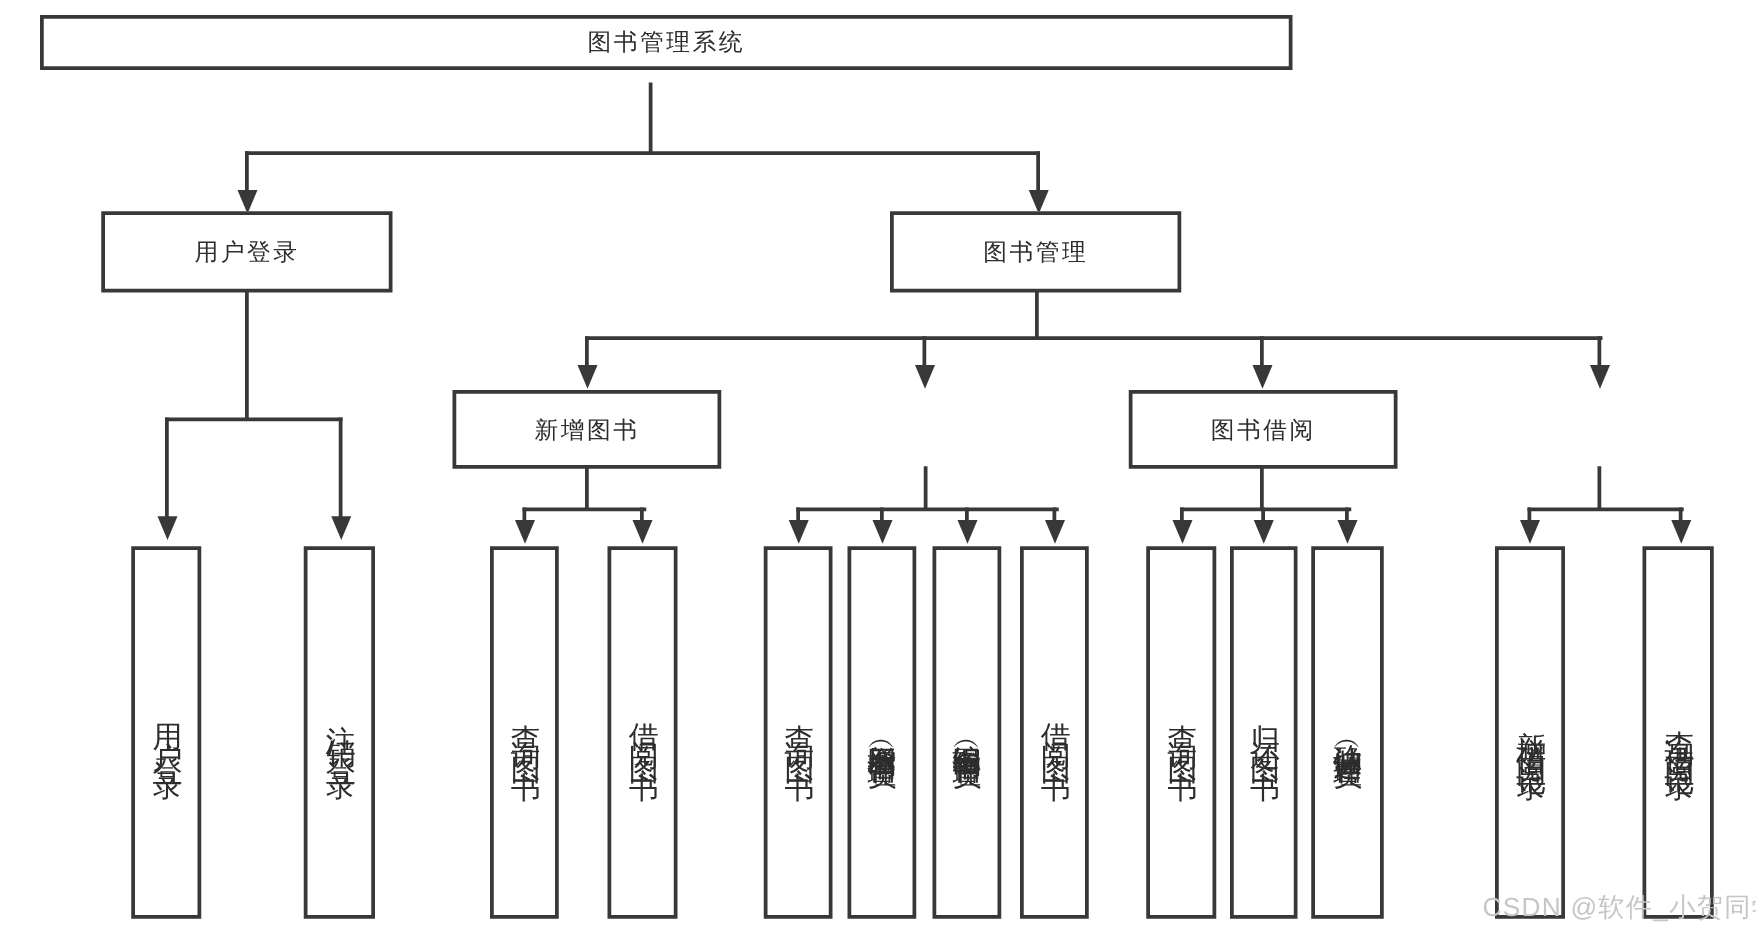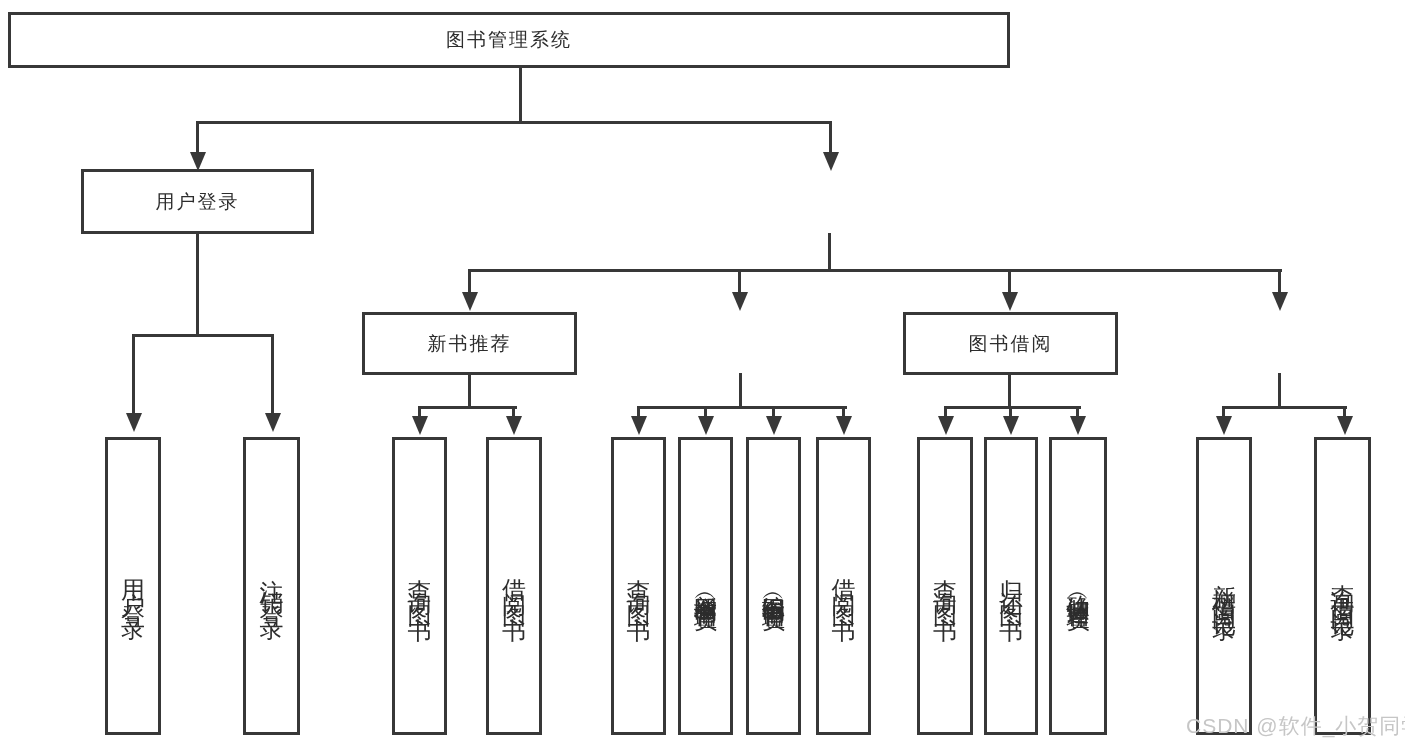--- a/index.html
+++ b/index.html
@@ -66,33 +66,36 @@
     color: #c6c6c6;
     letter-spacing: 1px;
     white-space: nowrap;
   }
 </style>
 </head>
 <body>
 
 <div id="stage">
 
-  <div class="node" style="left:8px; top:12px; width:1002px; height:56px;">
+  <div class="node" style="left:32px; top:12px; width:1002px; height:44px;">
     <span>图书管理系统</span>
   </div>
 
   <div class="vline" style="left:519px; top:66px;  height:57px;"></div>
   <div class="hline" style="left:196px; top:121px; width:636px;"></div>
   <div class="vline" style="left:196px; top:121px; height:34px;"></div>
   <div class="ahead" style="left:190px; top:152px;"></div>
   <div class="vline" style="left:829px; top:121px; height:34px;"></div>
   <div class="ahead" style="left:823px; top:152px;"></div>
 
   <div class="node" style="left:81px; top:169px; width:233px; height:65px;">
     <span>用户登录</span>
+  </div>
+  <div class="node" style="left:712px; top:169px; width:233px; height:65px;">
+    <span>图书管理</span>
   </div>
 
   <div class="vline" style="left:196px; top:233px; height:103px;"></div>
   <div class="hline" style="left:132px; top:334px; width:142px;"></div>
   <div class="vline" style="left:132px; top:334px; height:81px;"></div>
   <div class="ahead" style="left:126px; top:413px;"></div>
   <div class="vline" style="left:271px; top:334px; height:81px;"></div>
   <div class="ahead" style="left:265px; top:413px;"></div>
 
   <div class="vline" style="left:828px; top:233px; height:39px;"></div>
@@ -100,21 +103,21 @@
   <div class="vline" style="left:468px;  top:269px; height:26px;"></div>
   <div class="ahead" style="left:462px;  top:292px;"></div>
   <div class="vline" style="left:738px;  top:269px; height:26px;"></div>
   <div class="ahead" style="left:732px;  top:292px;"></div>
   <div class="vline" style="left:1008px; top:269px; height:26px;"></div>
   <div class="ahead" style="left:1002px; top:292px;"></div>
   <div class="vline" style="left:1278px; top:269px; height:26px;"></div>
   <div class="ahead" style="left:1272px; top:292px;"></div>
 
   <div class="node" style="left:362px; top:312px; width:215px; height:63px;">
-    <span>新书推荐</span>
+    <span>新增图书</span>
   </div>
   <div class="node" style="left:903px; top:312px; width:215px; height:63px;">
     <span>图书借阅</span>
   </div>
 
   <div class="vline" style="left:468px; top:373px; height:35px;"></div>
   <div class="hline" style="left:418px; top:406px; width:99px;"></div>
   <div class="vline" style="left:418px; top:406px; height:12px;"></div>
   <div class="ahead" style="left:412px; top:416px;"></div>
   <div class="vline" style="left:512px; top:406px; height:12px;"></div>

